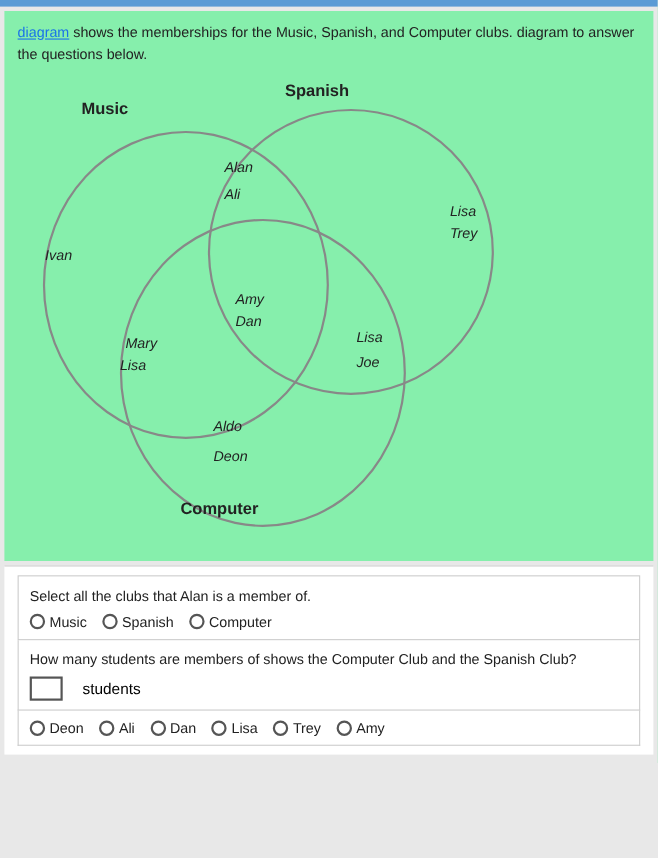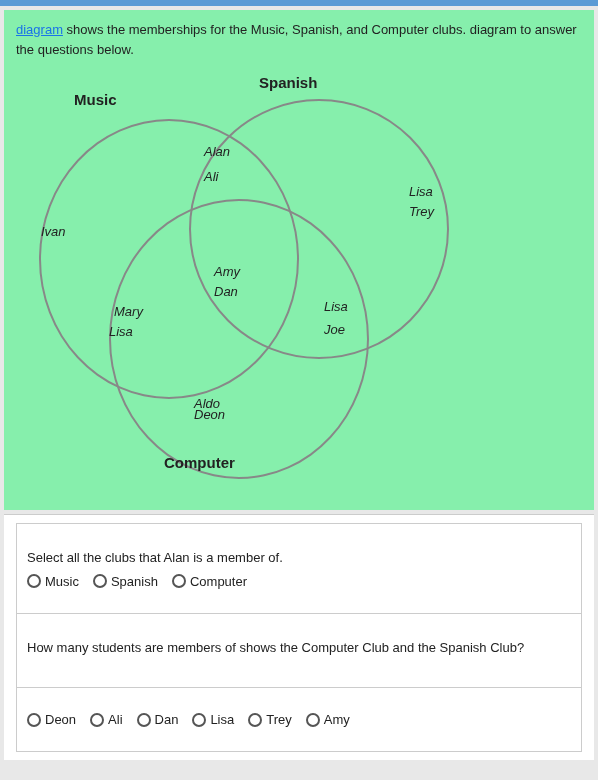--- a/index.html
+++ b/index.html
@@ -79,21 +79,21 @@
     }
     
     .questions-section {
       background: #fff;
       margin: 4px;
       border-top: 1px solid #ccc;
       padding: 8px 12px;
     }
     .question-block {
       border: 1px solid #ccc;
-      padding: 24px 10px;
+      padding: 8px 10px;
       margin-bottom: 0;
     }
     .question-block + .question-block {
       border-top: none;
     }
     .question-text {
       font-size: 13px;
       color: #222;
       margin-bottom: 6px;
       line-height: 1.5;
@@ -160,21 +160,21 @@
 
     <span class="name-label" style="top: 195px; left: 195px;">Amy</span>
     <span class="name-label" style="top: 215px; left: 195px;">Dan</span>
 
     <span class="name-label" style="top: 235px; left: 95px;">Mary</span>
     <span class="name-label" style="top: 255px; left: 90px;">Lisa</span>
 
     <span class="name-label" style="top: 230px; left: 305px;">Lisa</span>
     <span class="name-label" style="top: 253px; left: 305px;">Joe</span>
 
-    <span class="name-label" style="top: 327px; left: 175px;">Aldo</span>
+    <span class="name-label" style="top: 311px; left: 175px;">Aldo</span>
     <span class="name-label" style="top: 338px; left: 175px;">Deon</span>
   </div>
 </div>
 
 <div class="questions-section">
 
   <div class="question-block">
     <p class="question-text">Select all the clubs that Alan is a member of.</p>
     <div class="options-row">
       <label class="option-item">
@@ -187,20 +187,24 @@
       </label>
       <label class="option-item">
         <span class="radio-circle"></span>
         <span>Computer</span>
       </label>
     </div>
   </div>
 
   <div class="question-block">
     <p class="question-text">How many students are members of shows the Computer Club and the Spanish Club?</p>
+    <div class="options-row">
+      <span class="input-box"></span>
+      <span>students</span>
+    </div>
   </div>
 
   <div class="question-block">
     <div class="options-row">
       <label class="option-item">
         <span class="radio-circle"></span>
         <span>Deon</span>
       </label>
       <label class="option-item">
         <span class="radio-circle"></span>

